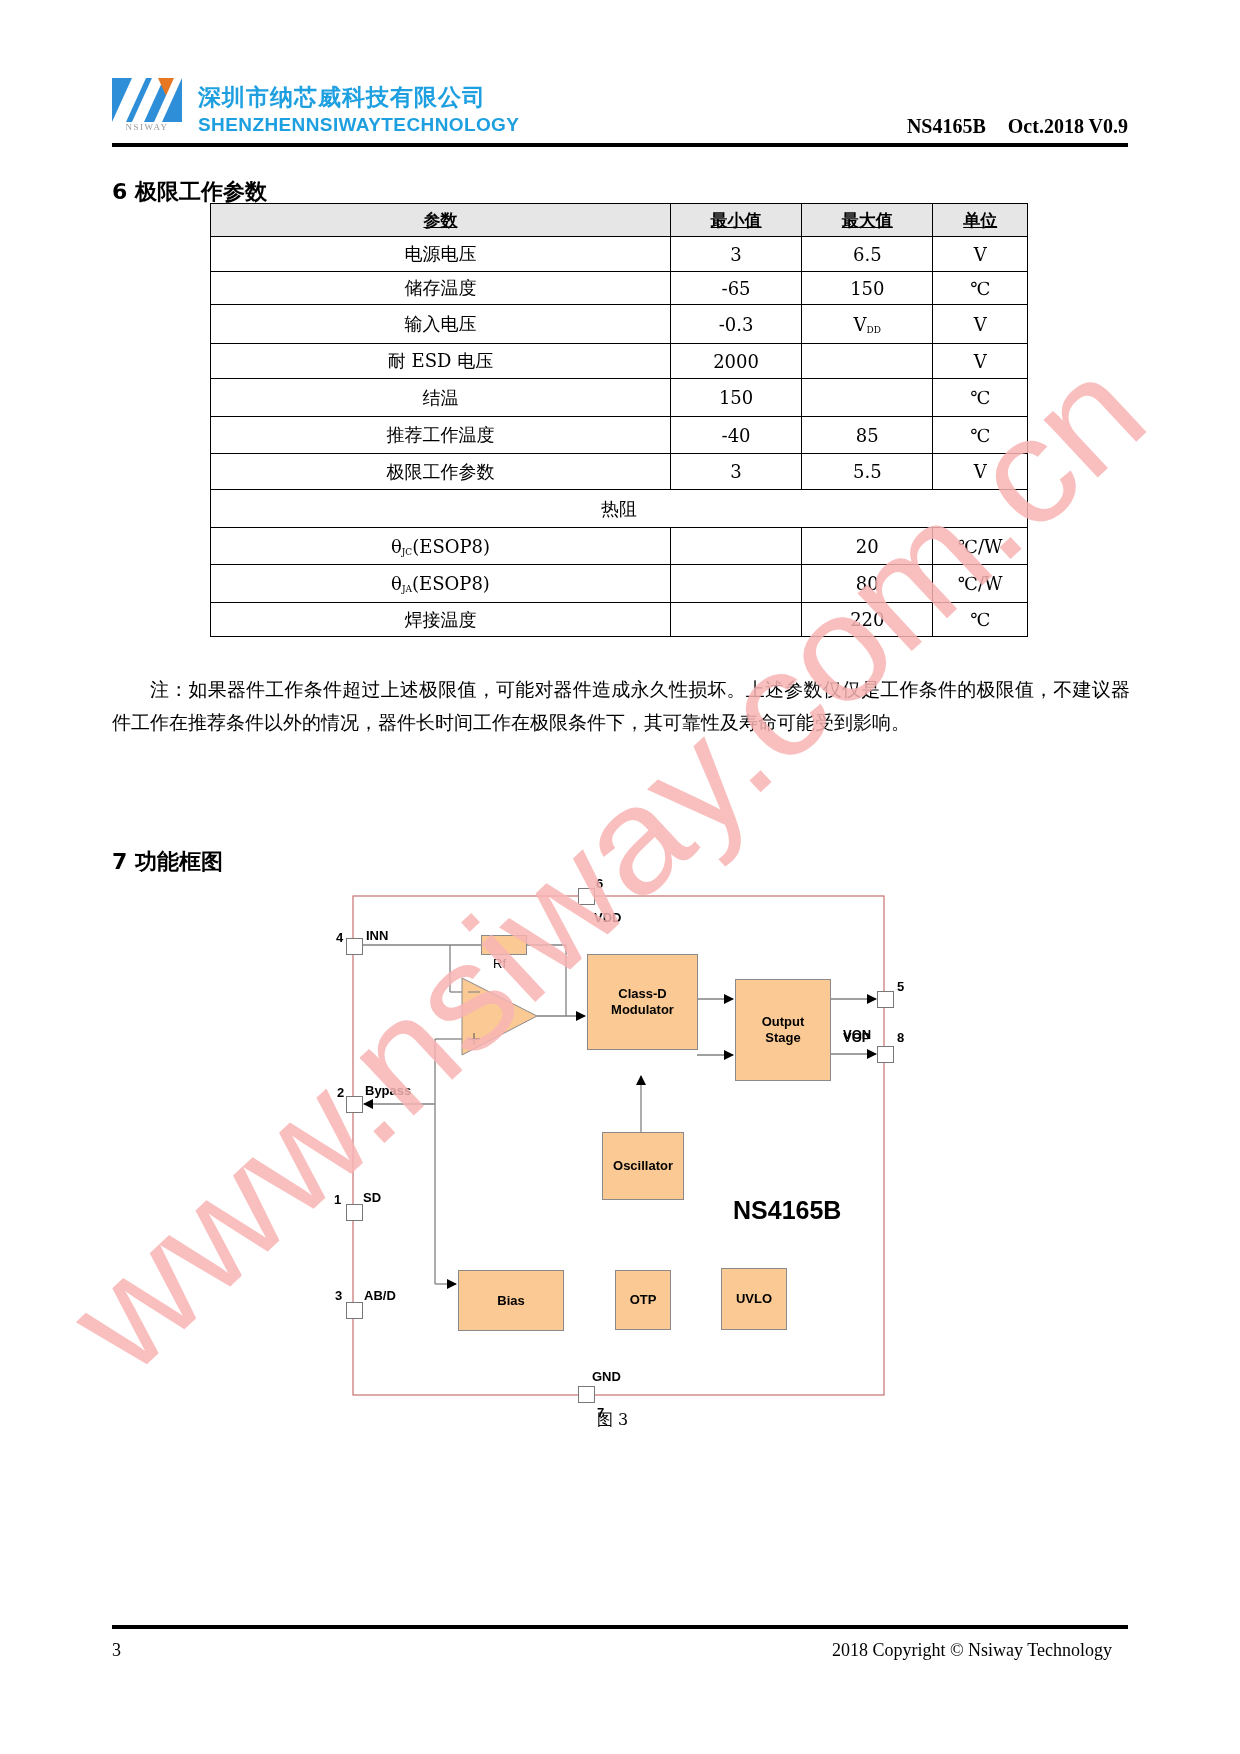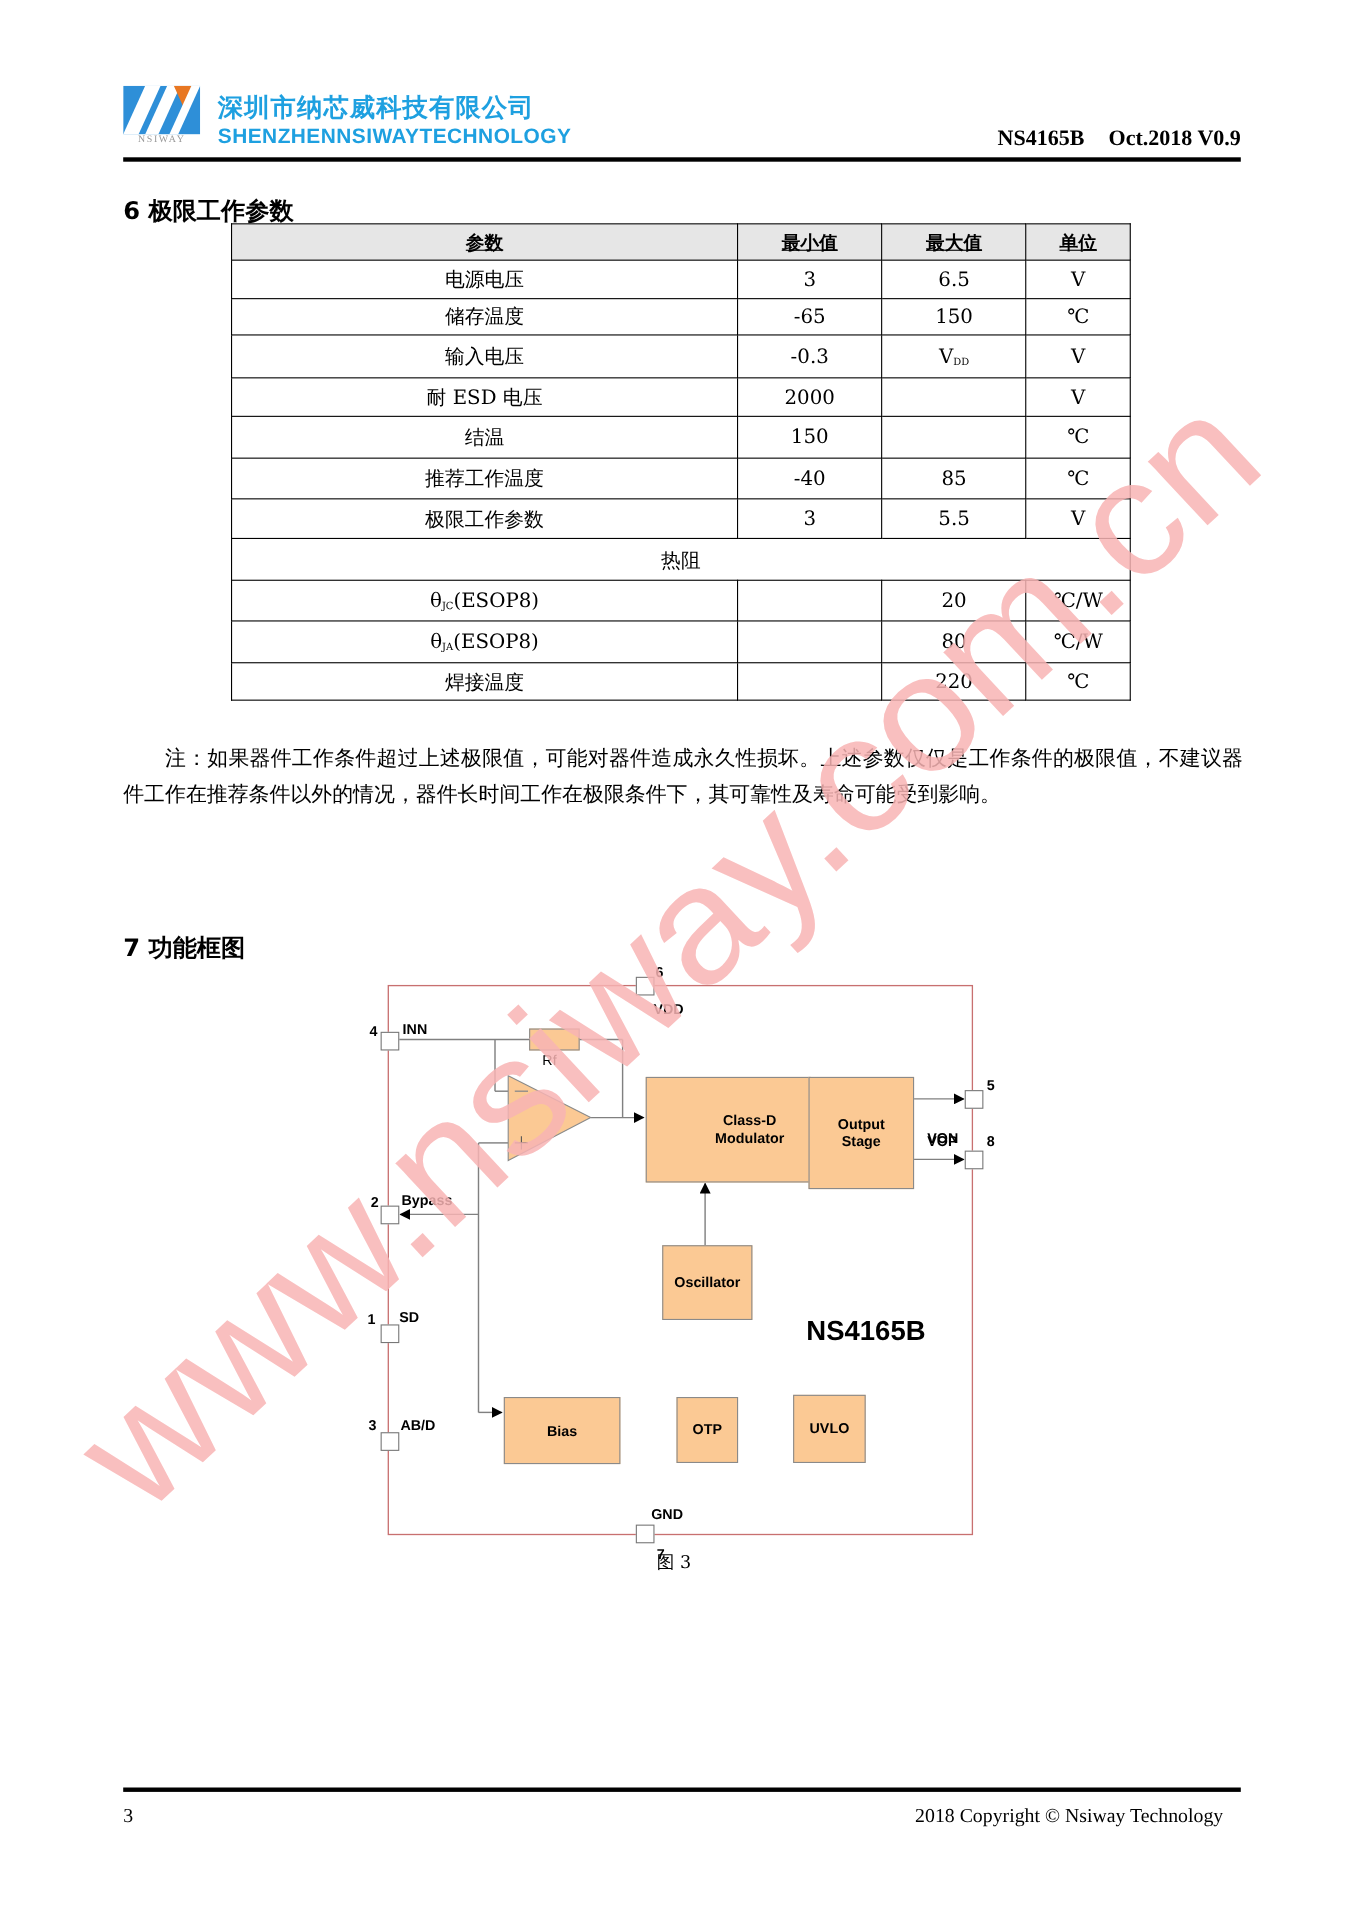--- a/index.html
+++ b/index.html
@@ -165,21 +165,21 @@
 
   <polygon points="462,978 462,1055 537,1016" fill="#fbc994" stroke="#8a8a8a" stroke-width="1"></polygon>
   <line x1="468" y1="992" x2="480" y2="992" stroke="#8a8a8a" stroke-width="1.2"></line>
   <line x1="468" y1="1039" x2="480" y2="1039" stroke="#555" stroke-width="1"></line>
   <line x1="474" y1="1033" x2="474" y2="1045" stroke="#555" stroke-width="1"></line>
 </svg>
 
 <div class="block" style="left:481px; top:935px; width:44px; height:18px;"></div>
 <div class="abs" style="left:493px; top:956px; font-family:'Liberation Sans',sans-serif; font-size:13px;">Rf</div>
 
-<div class="block" style="left:587px; top:979px; width:109px; height:94px;padding-left:39px;">
+<div class="block" style="left:587px; top:954px; width:109px; height:94px;">
   <div>
       <div>Class-D</div>
       <div>Modulator</div>
     </div>
 </div>
 <div class="block" style="left:735px; top:979px; width:94px; height:100px;">
   <div>
       <div>Output</div>
       <div>Stage</div>
     </div>

